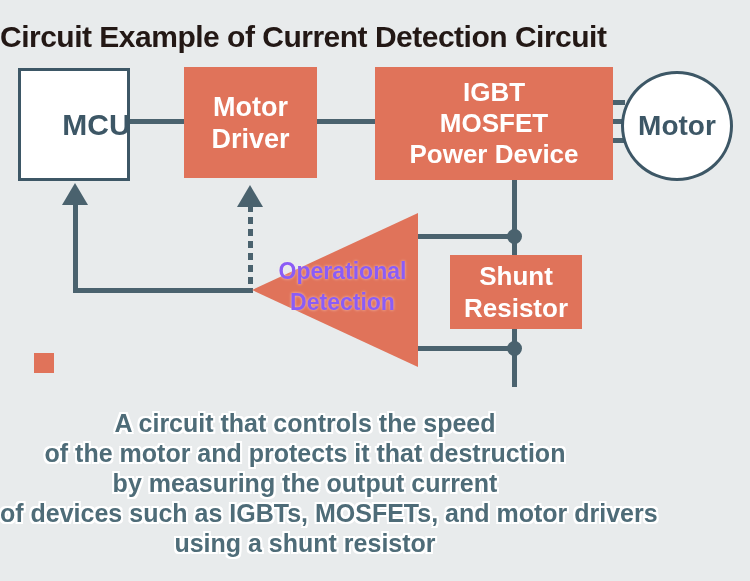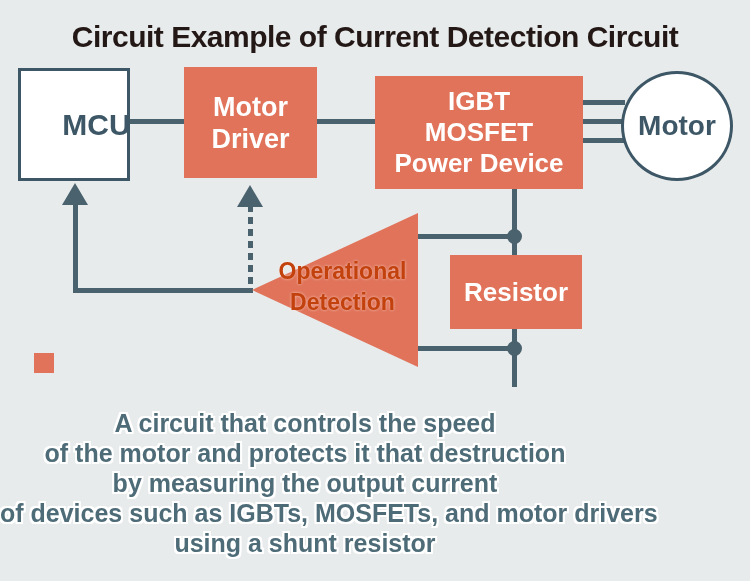--- a/index.html
+++ b/index.html
@@ -11,35 +11,35 @@
     --title:#231815;
   }
   html,body{margin:0;padding:0;}
   body{background:#fff;font-family:"Liberation Sans", sans-serif;}
   #stage{
     position:relative;width:750px;height:581px;background:var(--bg);
     overflow:hidden;
   }
   .abs{position:absolute;}
   #title{
-    top:20px;left:0;width:750px;text-align:center;
+    top:20px;left:0;width:750px;text-align:left;
     font-size:30px;font-weight:bold;color:var(--title);letter-spacing:-0.5px;
   }
   .box{
     box-sizing:border-box;display:flex;flex-direction:column;
     align-items:center;justify-content:center;text-align:center;
     font-weight:bold;color:#fff;background:var(--accent);
   }
   .box .ln{display:block;}
   #mcu-box{
     left:18px;top:68px;width:112px;height:113px;background:#fff;
     border:3px solid var(--dark);color:var(--dark);font-size:30px;padding-left:45px;
   }
   #motor-driver-box{left:184px;top:67px;width:133px;height:111px;font-size:27px;line-height:32px;}
-  #power-device-box{left:375px;top:76px;width:208px;height:113px;font-size:26px;line-height:31px;}
+  #power-device-box{left:375px;top:67px;width:238px;height:113px;font-size:26px;line-height:31px;}
   #motor-circle{
     left:621px;top:71px;width:112px;height:110px;border-radius:50%;
     background:#fff;border:3px solid var(--dark);color:var(--dark);font-size:28px;
   }
   #shunt-box{left:450px;top:255px;width:132px;height:74px;font-size:26px;line-height:32px;}
   .wire{background:var(--line);}
   #wire-mcu-driver{left:128px;top:119px;width:58px;height:5px;}
   #wire-driver-igbt{left:315px;top:119px;width:62px;height:5px;}
   #motor-wire-1{left:581px;top:100px;width:44px;height:5px;}
   #motor-wire-2{left:581px;top:119px;width:44px;height:5px;}
@@ -59,21 +59,21 @@
   }
   #mcu-arrowhead{left:62px;top:183px;}
   #driver-arrowhead{left:237px;top:185px;}
   #dashed-wire{
     left:248px;top:205px;width:5px;height:87px;
     background:repeating-linear-gradient(180deg,var(--line) 0 7px,transparent 7px 12px);
   }
   #opamp-triangle{left:250px;top:210px;width:170px;height:160px;}
   #opamp-label{
     left:265px;top:256px;width:155px;text-align:center;
-    font-size:23px;line-height:31px;font-weight:bold;color:#c2410c;
+    font-size:23px;line-height:31px;font-weight:bold;color:#8b5cf6;
     text-shadow:0 0 3px rgba(255,235,228,0.7);
   }
   #legend-swatch{left:34px;top:353px;width:20px;height:20px;background:var(--accent);}
   #legend-label{
     left:60px;top:352px;font-size:19px;line-height:22px;color:#3E5A68;
   }
   #caption{
     left:0;top:408px;width:610px;text-align:center;
     font-size:25px;line-height:30px;font-weight:bold;color:var(--caption);
     white-space:nowrap;
@@ -126,20 +126,21 @@
     <span class="ln">IGBT</span>
     <span class="ln">MOSFET</span>
     <span class="ln">Power Device</span>
   </div>
 
   <div id="motor-circle" class="abs box">
     <span>Motor</span>
   </div>
 
   <div id="shunt-box" class="abs box">
+    <span class="ln">Shunt</span>
     <span class="ln">Resistor</span>
   </div>
 
   <div id="legend-swatch" class="abs"></div>
 
   <div id="caption" class="abs">
     <div>A circuit that controls the speed</div>
     <div>of the motor and protects it that destruction</div>
     <div>by measuring the output current</div>
     <div>of devices such as IGBTs, MOSFETs, and motor drivers</div>

